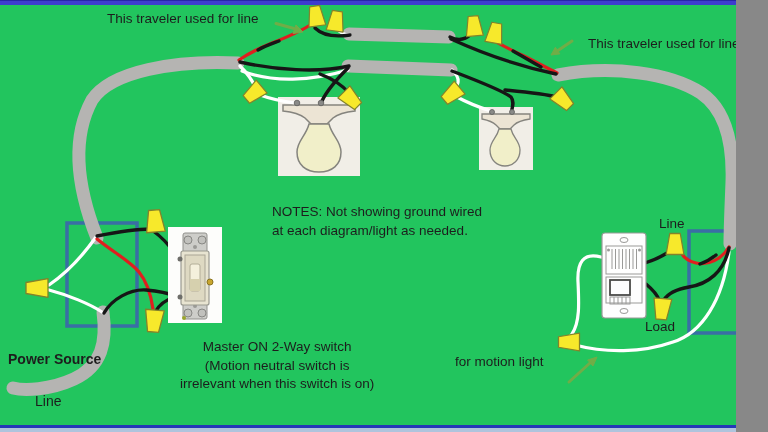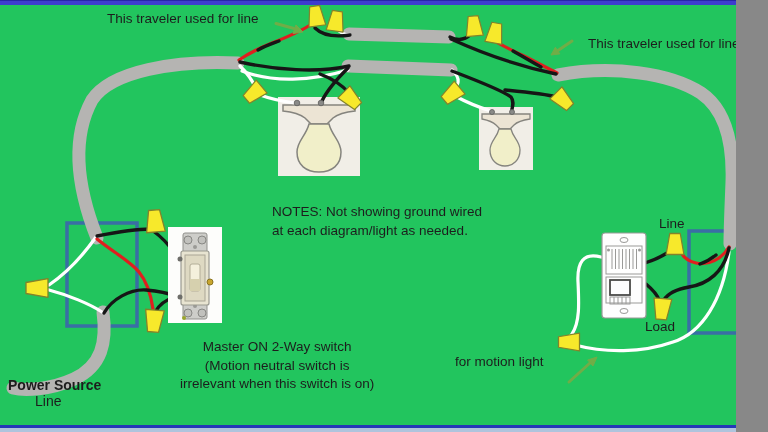--- a/index.html
+++ b/index.html
@@ -176,21 +176,21 @@
     <div>NOTES: Not showing ground wired</div>
     <div>at each diagram/light as needed.</div>
   </div>
 
   <div class="label" style="left:180px;top:338px;text-align:center;">
     <div>Master ON 2-Way switch</div>
     <div>(Motion neutral switch is</div>
     <div>irrelevant when this switch is on)</div>
   </div>
 
-  <div class="label bold" style="left:8px;top:350px;font-size:14px;margin-top:26px;">Power Source</div>
+  <div class="label bold" style="left:8px;top:350px;font-size:14px;">Power Source</div>
 
   <div class="label" style="left:35px;top:392px;font-size:14px;">Line</div>
 
   <div class="label" style="left:659px;top:215px;">Line</div>
 
   <div class="label" style="left:645px;top:318px;">Load</div>
 
   <div class="label" style="left:455px;top:353px;">
     <div>for motion light</div>
   </div>

